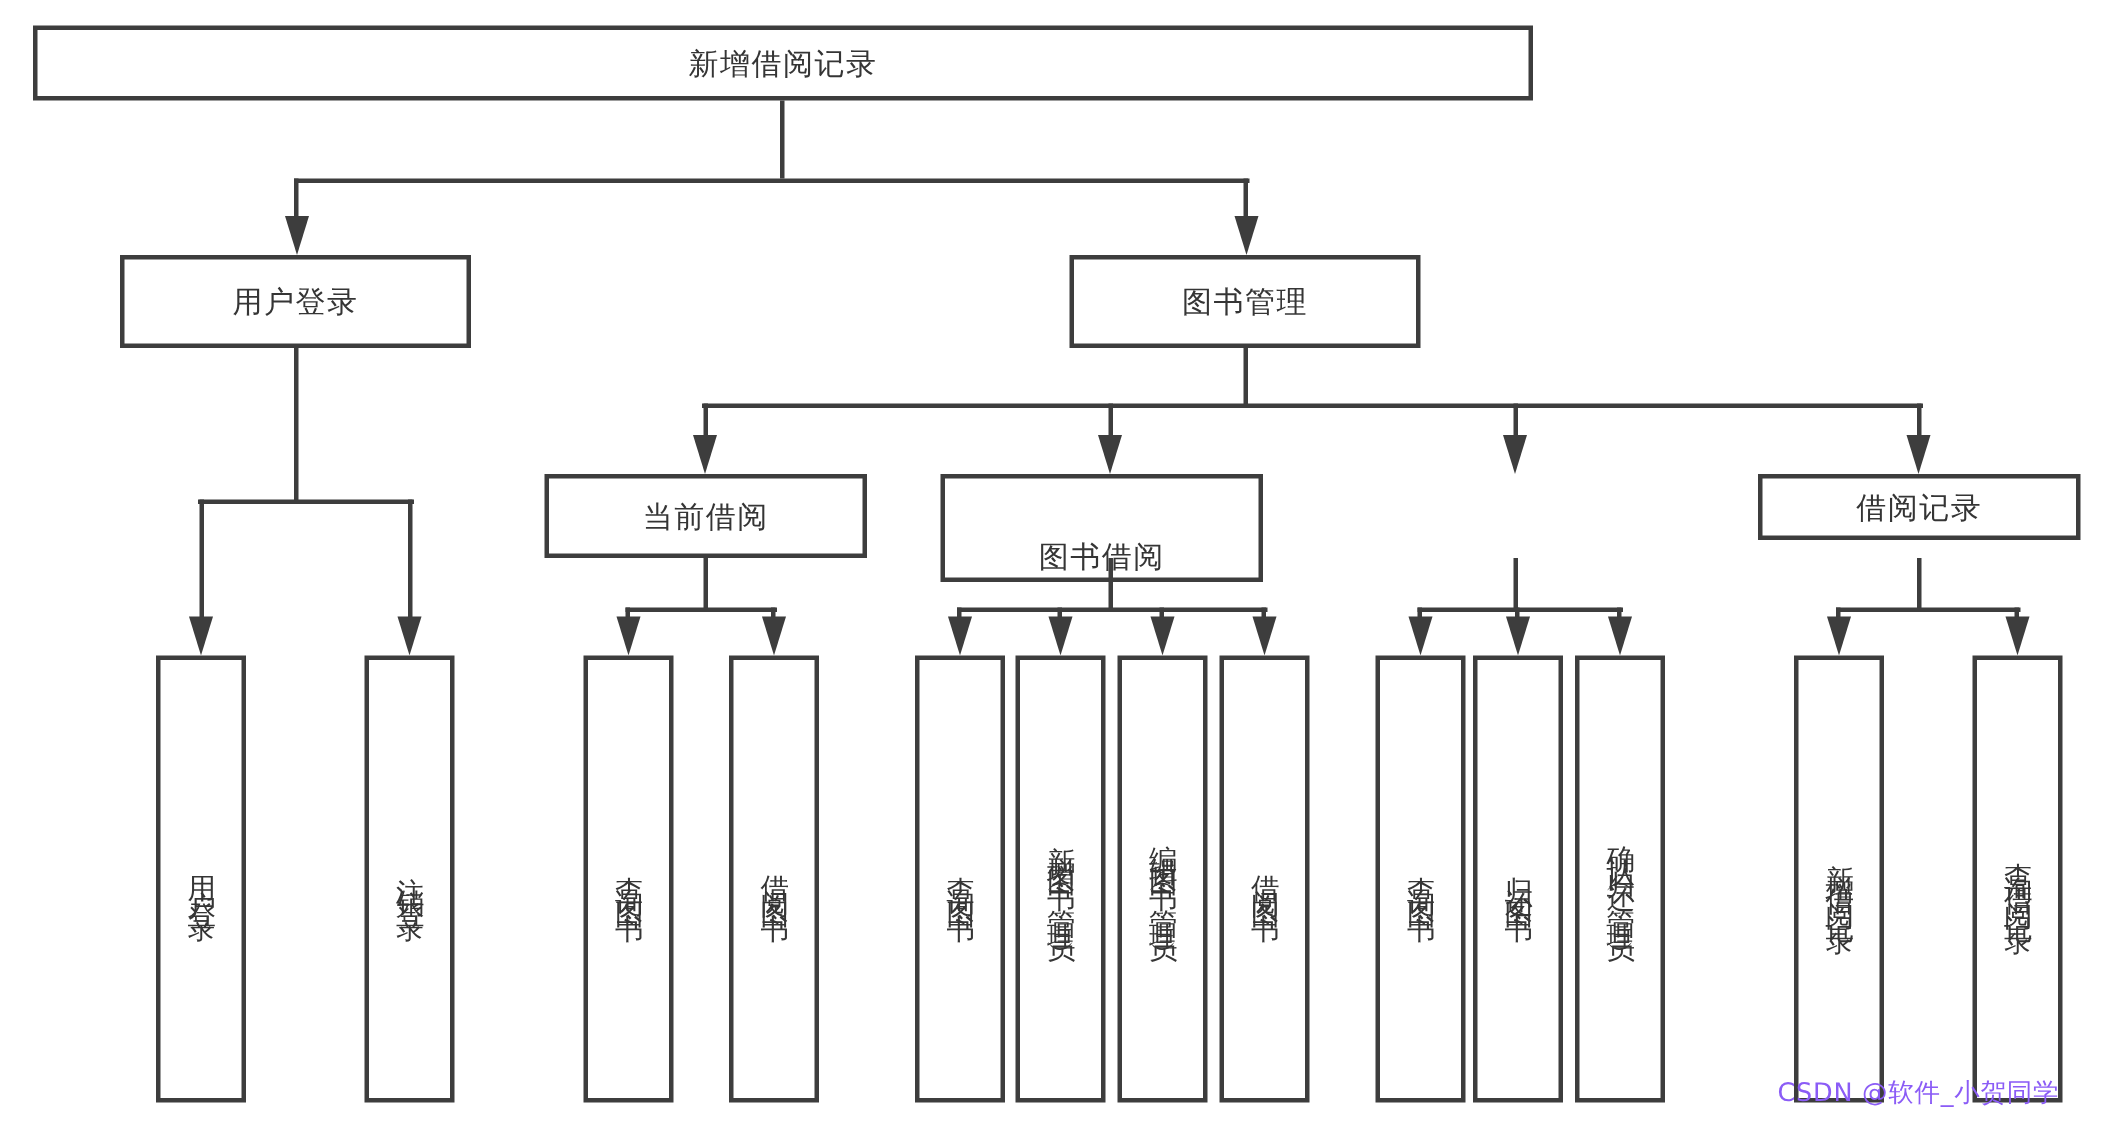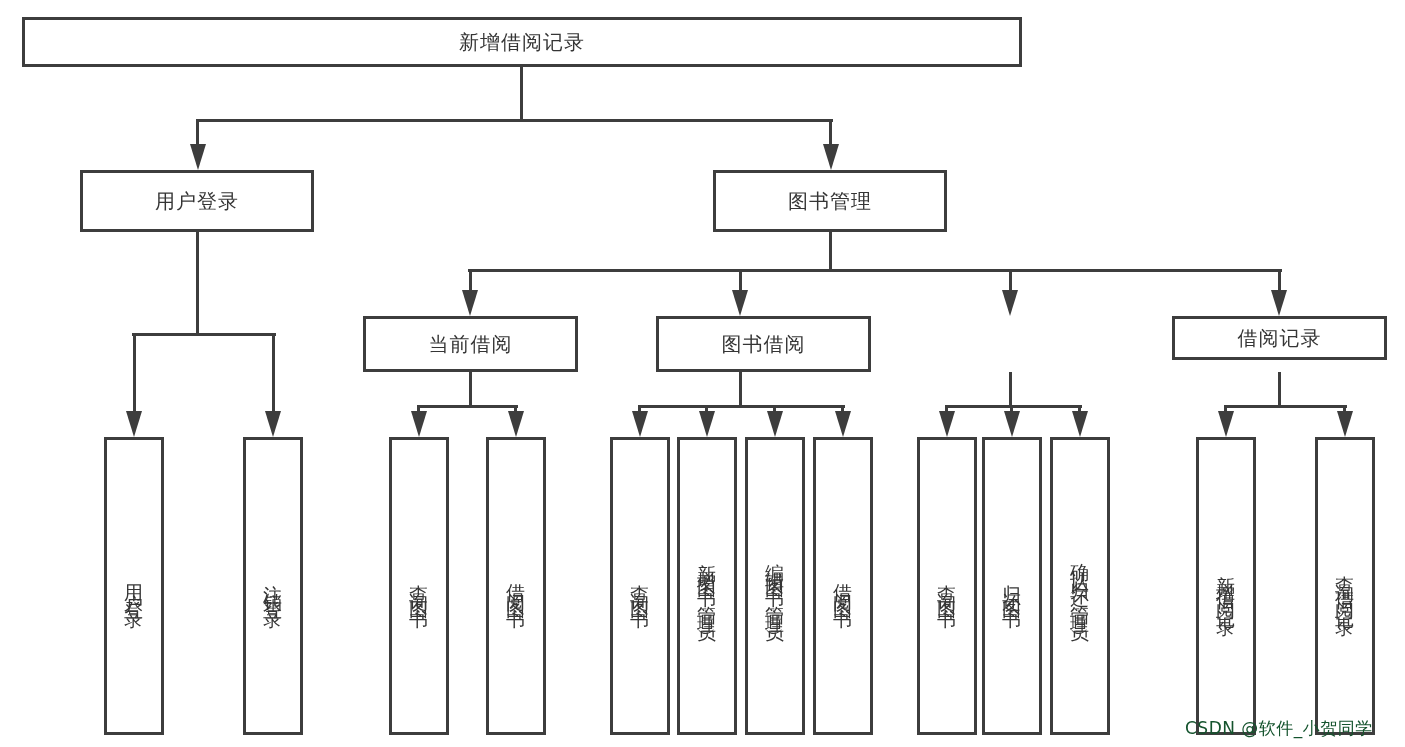--- a/index.html
+++ b/index.html
@@ -64,21 +64,21 @@
     height: 0;
     border-left: 8px solid transparent;
     border-right: 8px solid transparent;
     border-top: 26px solid #3d3d3d;
   }
   .watermark {
     position: absolute;
     left: 1185px;
     top: 717px;
     font-size: 17px;
-    color: #14532d;
+    color: #8b5cf6;
     letter-spacing: 0.5px;
     white-space: nowrap;
   }
 </style>
 </head>
 <body>
 
 <div id="canvas">
 
   <div class="node" style="left:22px; top:17px; width:1000px; height:50px;">
@@ -113,21 +113,21 @@
   <div class="vline" style="left:739px; top:269px; height:26px;"></div>
   <div class="arrow" style="left:732px; top:290px;"></div>
   <div class="vline" style="left:1009px; top:269px; height:26px;"></div>
   <div class="arrow" style="left:1002px; top:290px;"></div>
   <div class="vline" style="left:1278px; top:269px; height:26px;"></div>
   <div class="arrow" style="left:1271px; top:290px;"></div>
 
   <div class="node" style="left:363px; top:316px; width:215px; height:56px;">
     <span>当前借阅</span>
   </div>
-  <div class="node" style="left:656px; top:316px; width:215px; height:56px;">
+  <div class="node" style="left:627px; top:316px; width:215px; height:72px;align-items:flex-end;">
     <span>图书借阅</span>
   </div>
   <div class="node" style="left:1172px; top:316px; width:215px; height:44px;">
     <span>借阅记录</span>
   </div>
 
   <div class="vline" style="left:469px; top:372px; height:36px;"></div>
   <div class="hline" style="left:417px; top:405px; width:101px;"></div>
   <div class="vline" style="left:417px; top:405px; height:10px;"></div>
   <div class="arrow" style="left:411px; top:411px;"></div>

